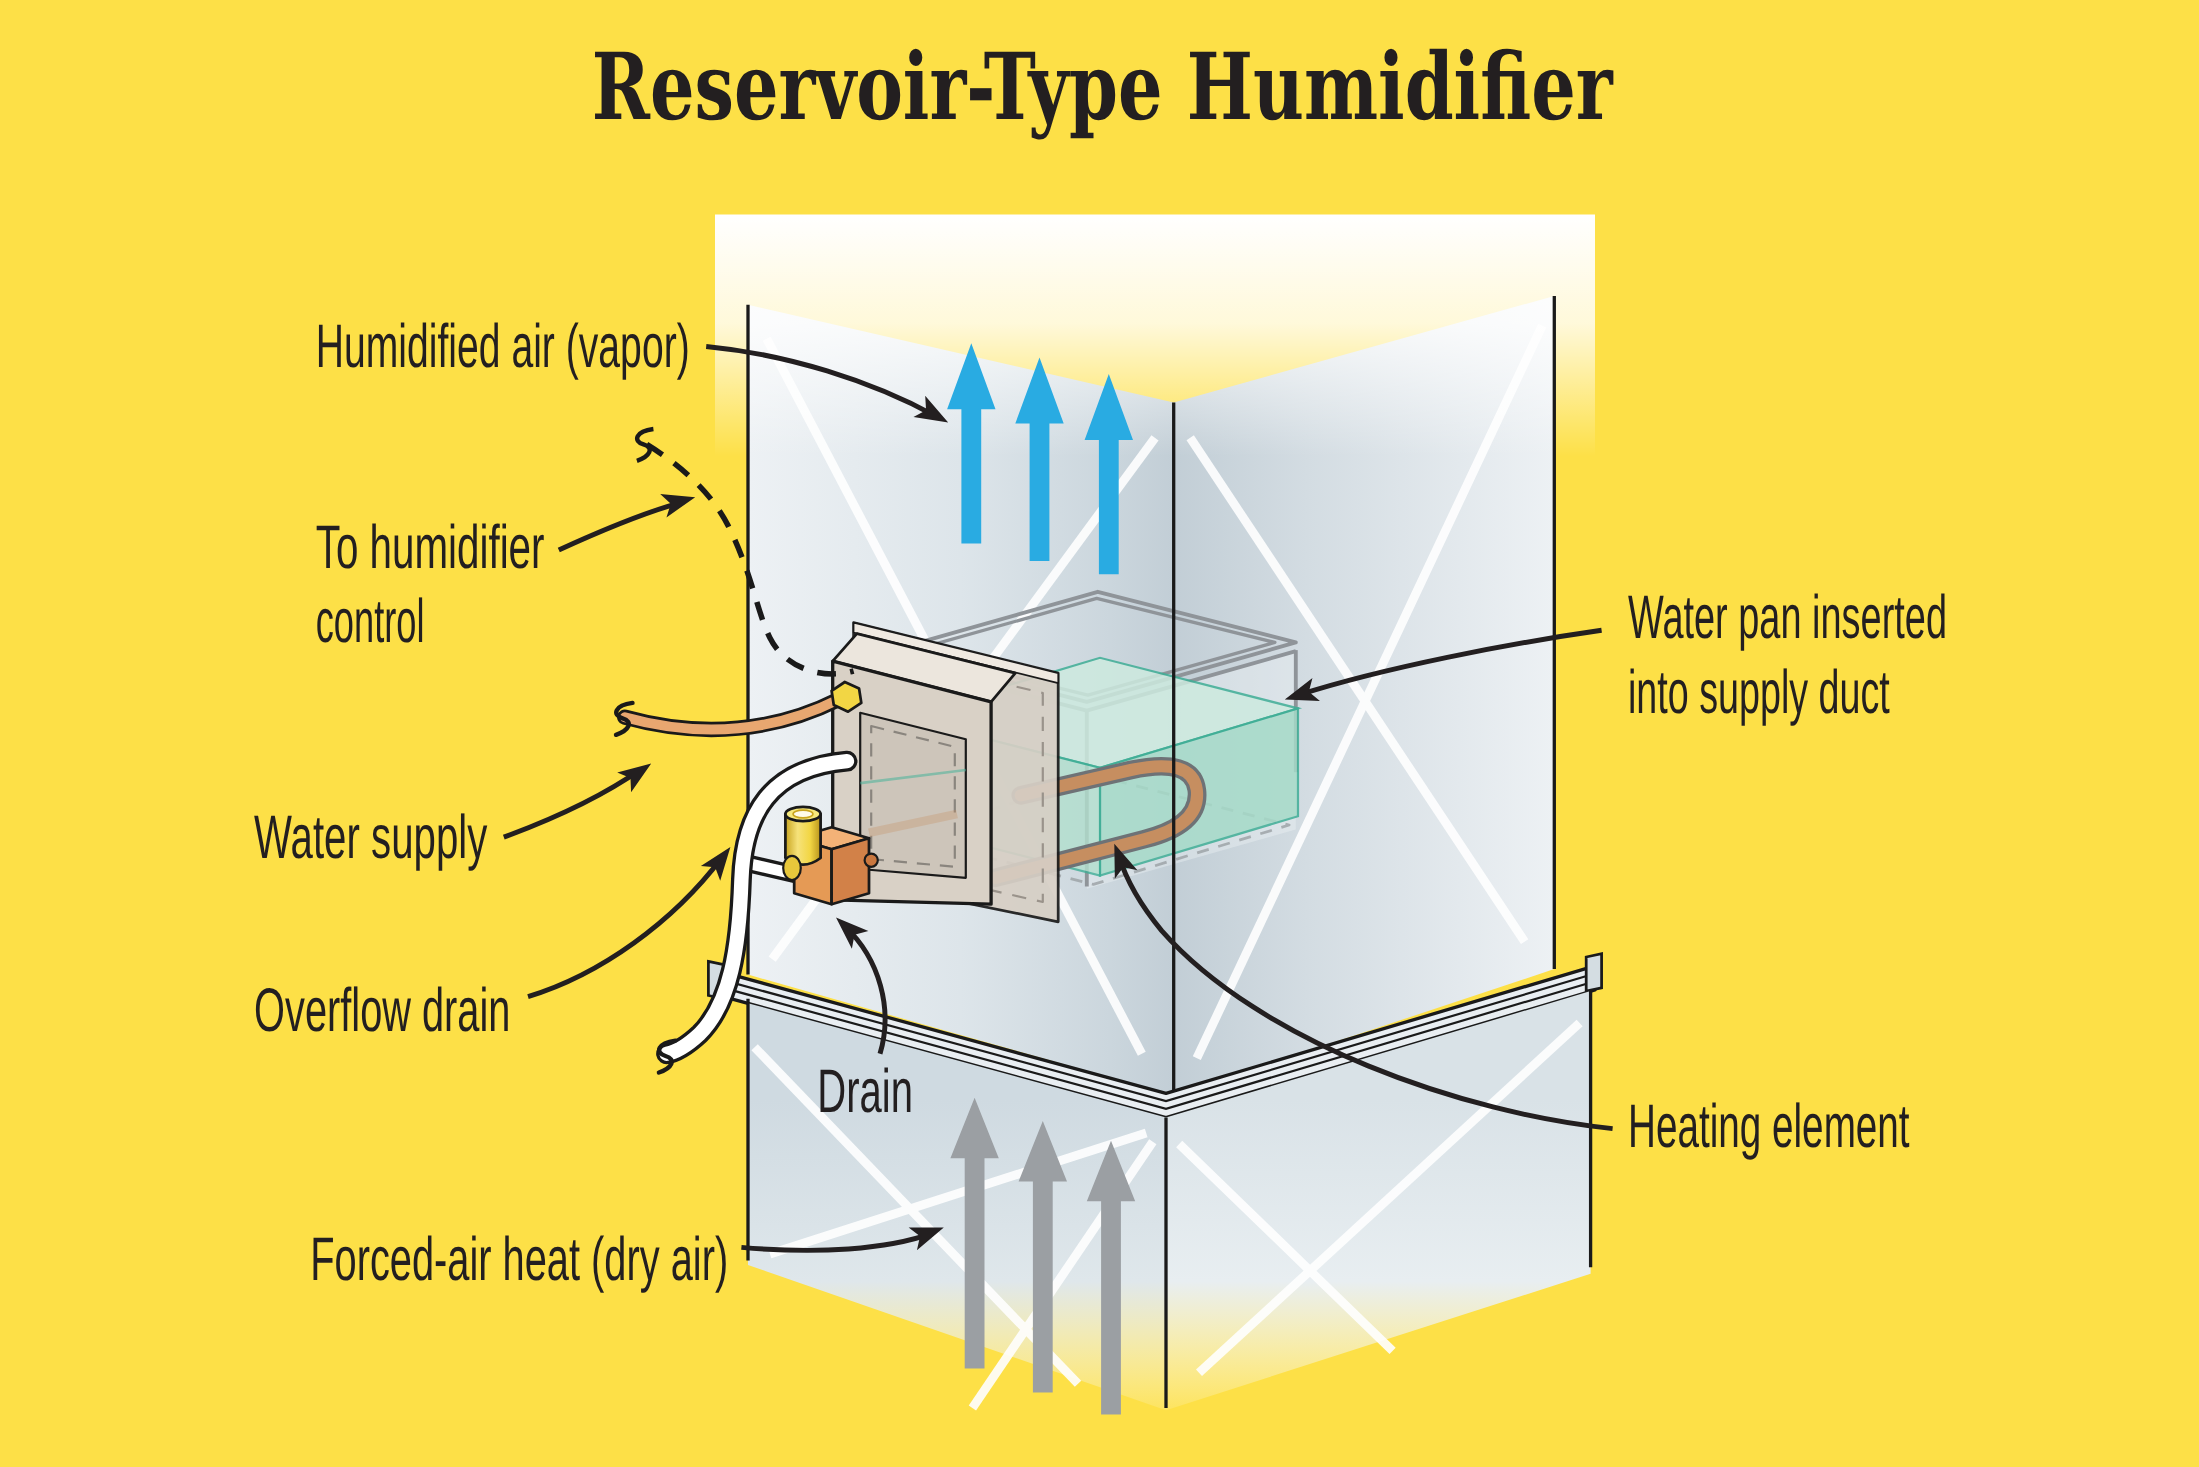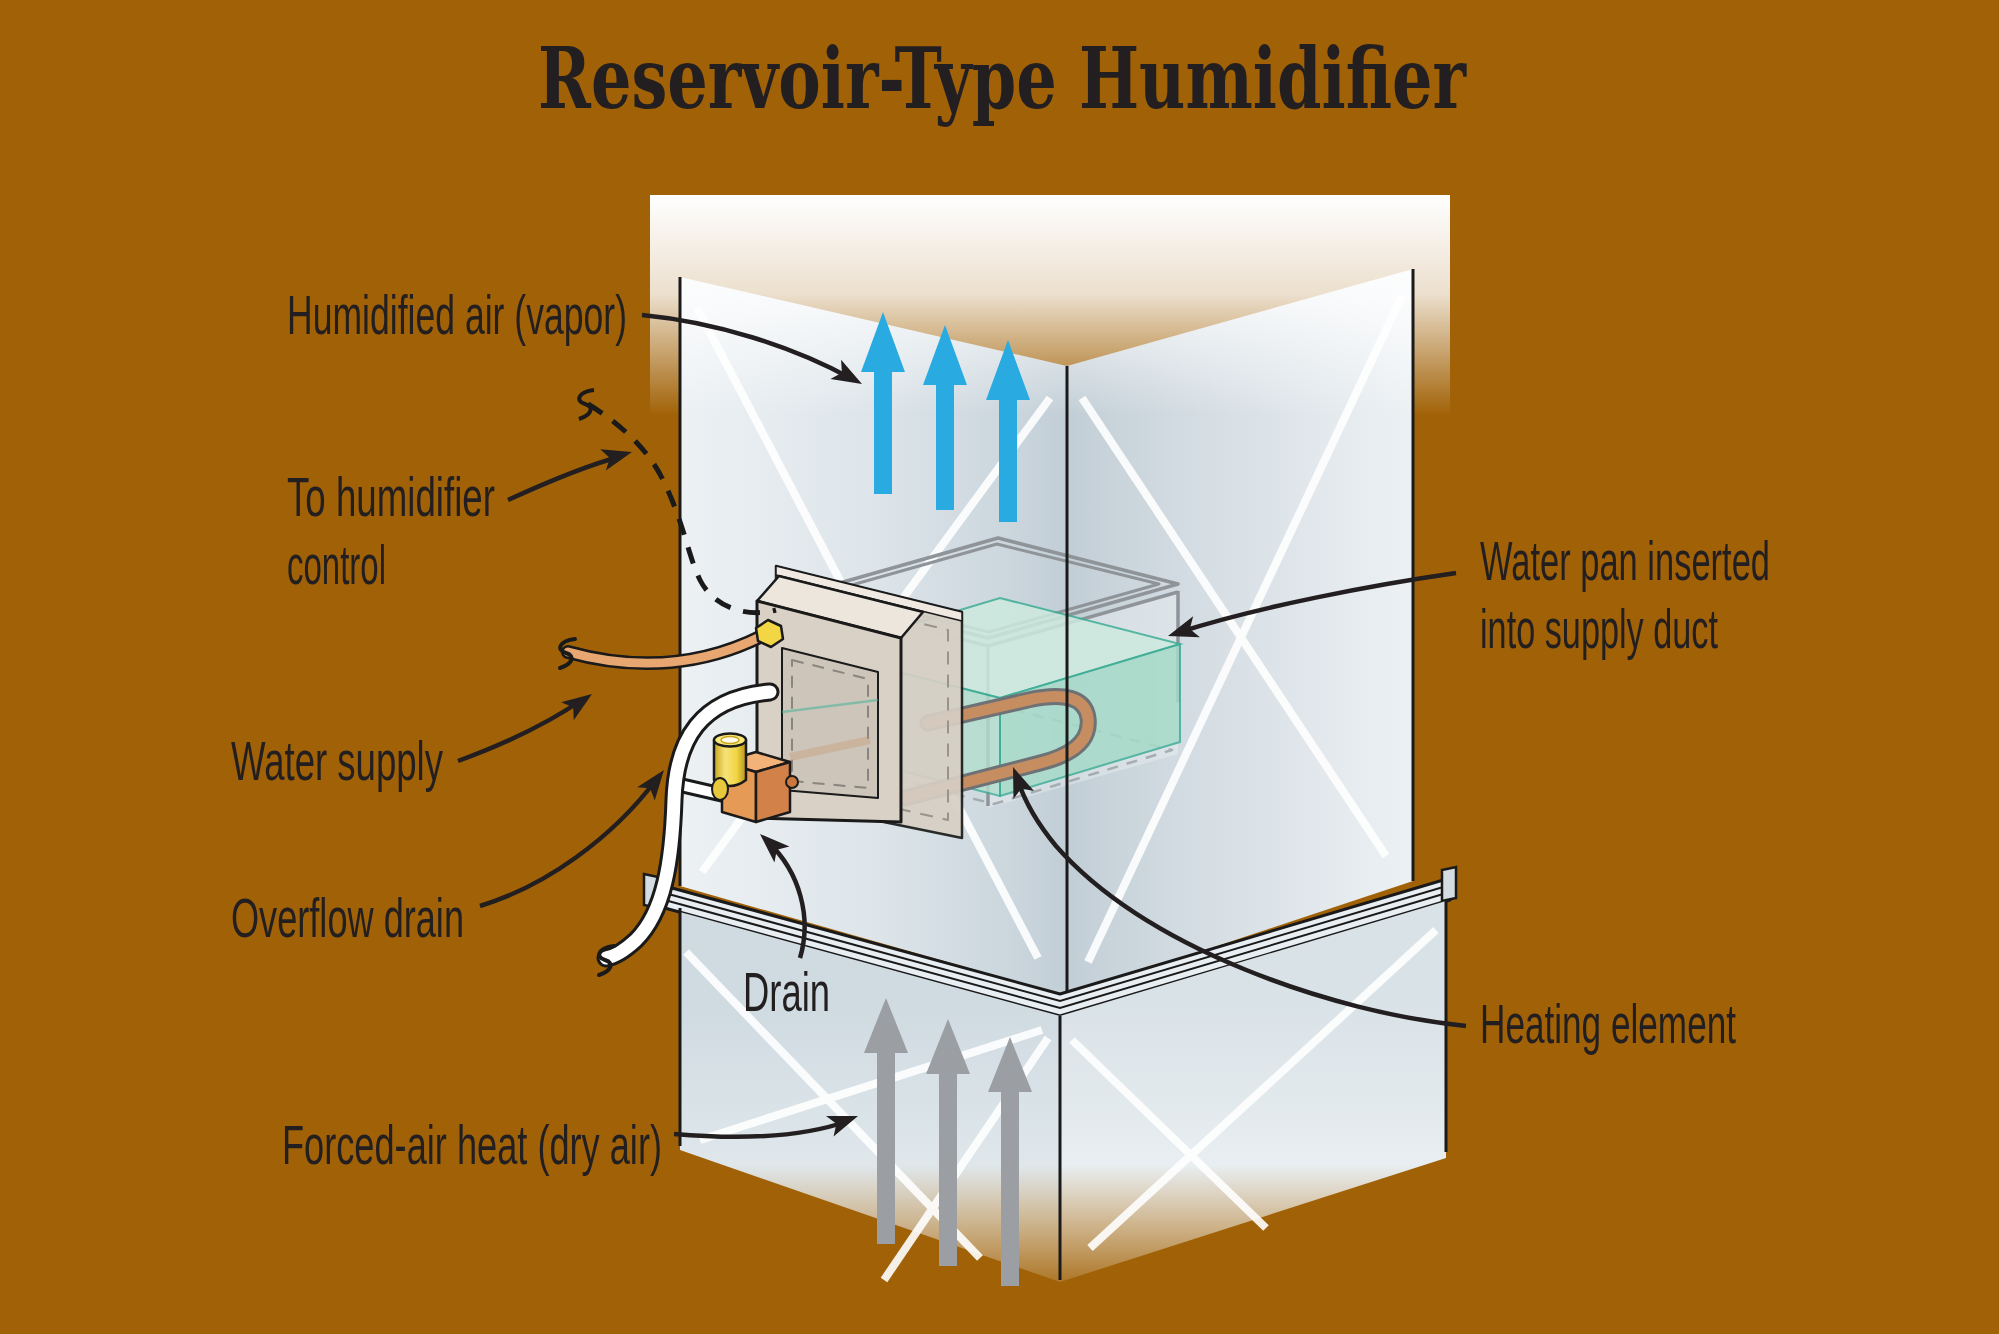--- a/index.html
+++ b/index.html
@@ -1,16 +1,16 @@
 <!DOCTYPE html>
 <html><head>
 <meta charset="utf-8">
 <style>
   html,body{margin:0;padding:0;background:#ffffff;}
-  .stage{position:relative;width:1999px;height:1334px;background:#a16207;overflow:hidden;
+  .stage{position:relative;width:1999px;height:1334px;background:#fde047;overflow:hidden;
          font-family:"Liberation Sans",sans-serif;}
   svg{display:block}
   text{font-family:"Liberation Sans",sans-serif;}
   .title-text{font-family:"DejaVu Serif","Liberation Serif",serif;font-weight:bold;}
   .lbl{font-size:56px;}
 </style>
 </head>
 <body>
 
 <div class="stage">

